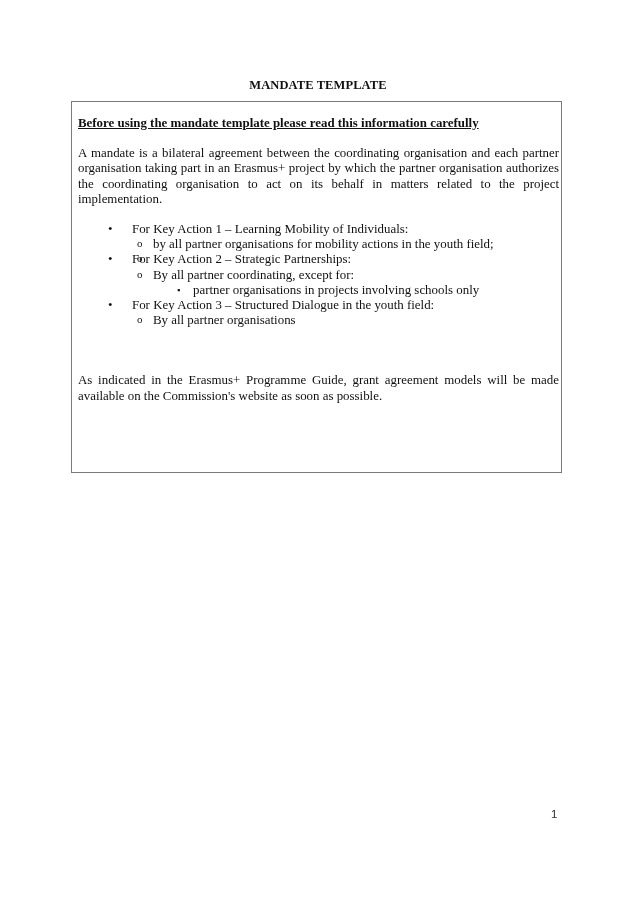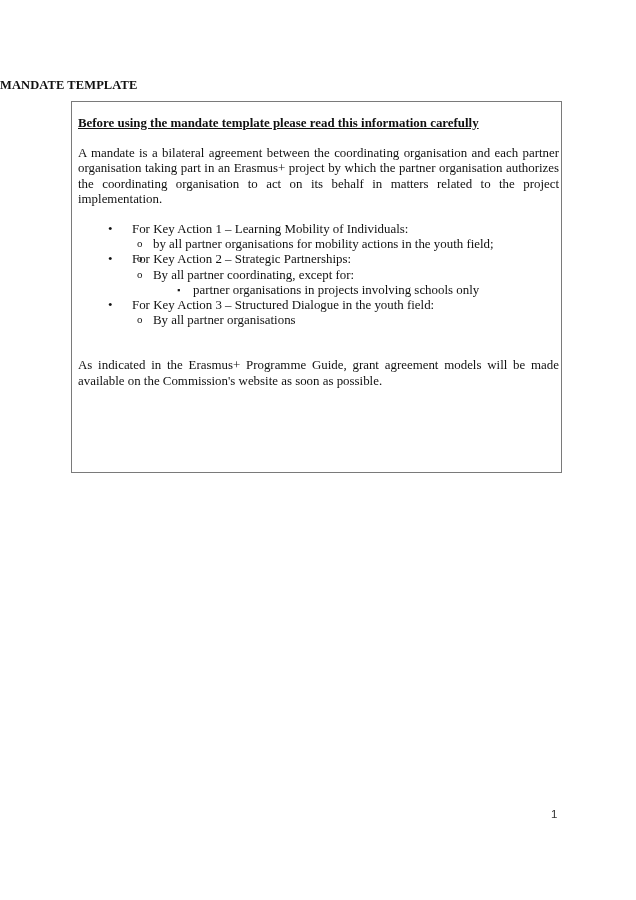--- a/index.html
+++ b/index.html
@@ -1,34 +1,34 @@
 <!DOCTYPE html>
 <html><head>
   <meta charset="utf-8">
   <style>
     html, body { margin: 0; padding: 0; background: #ffffff; }
     body { width: 636px; height: 900px; position: relative; overflow: hidden;
            font-family: "Liberation Serif", "DejaVu Serif", serif; color: #111; }
-    .title { position: absolute; top: 78px; left: 0; width: 636px; 
+    .title { position: absolute; top: 78px; left: 0; width: 636px; text-align: center;
              font-weight: bold; font-size: 12.5px; letter-spacing: 0.1px; }
     .box { position: absolute; left: 71px; top: 101px; width: 491px; height: 372px;
            border: 1.5px solid #7a7a7a; box-sizing: border-box; }
     .content { position: absolute; left: 6px; top: 14px; width: 481px;
                font-size: 12.9px; line-height: 15.2px; }
     .heading { font-weight: bold; text-decoration: underline; margin: 0 0 15px 0; }
     p { margin: 0; text-align: justify; }
     .p1 { margin-bottom: 15px; }
     .p2 { margin-bottom: 0; }
     .lvl1 { position: relative; padding-left: 54px; }
     .lvl1 .mk { position: absolute; left: 30px; top: 0; }
     .lvl2 { position: relative; padding-left: 75px; text-align: justify; }
     .lvl2 .mk { position: absolute; left: 59px; top: -1px; font-size: 11px; }
     .lvl3 { position: relative; padding-left: 115px; }
     .lvl3 .mk { position: absolute; left: 99px; top: 0; font-size: 9px; }
-    .p3 { margin-top: 30px; }
+    .p3 { margin-top: 45px; }
     b { font-weight: normal; }
     .pagenum { position: absolute; left: 551px; top: 808px; font-family: "Liberation Sans", "DejaVu Sans", sans-serif;
                font-size: 11.5px; color: #333; }
   </style>
 </head>
 <body>
 
 <div class="title">MANDATE TEMPLATE</div>
 
 <div class="box">

